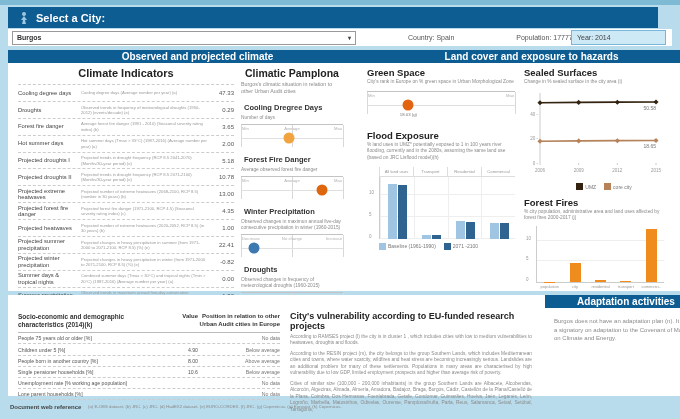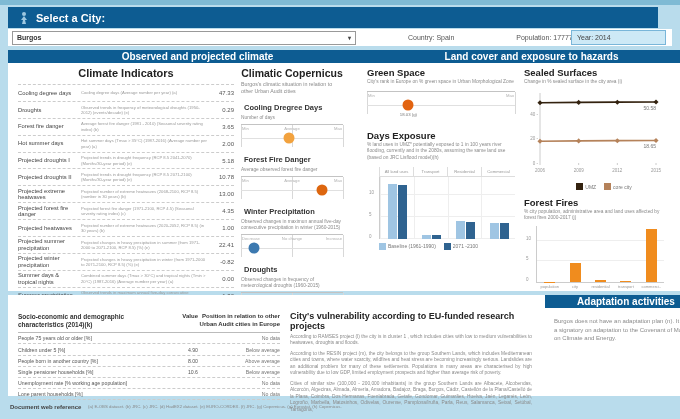--- a/index.html
+++ b/index.html
@@ -199,21 +199,21 @@
             <div class="ind-val">-1.30</div>
           </div>
           <div class="ind-row">
             <div class="ind-name">Winter precipitation</div>
             <div class="ind-desc">Observed trends in maximum annual five-day consecutive precipitation in winter (1960-2015) (mm/decade) (d)</div>
             <div class="ind-val">-3.28</div>
           </div>
         </div>
     </div>
     <div class="sit-col">
-      <h3 class="sec" style="font-size:10.5px;">Climatic Copernicus</h3>
+      <h3 class="sec" style="font-size:10.5px;">Climatic Pamplona</h3>
       <div class="sit-sub gray">Burgos's climatic situation in relation to other Urban Audit cities</div>
       <div id="situation-widgets">
           <div class="widget">
             <h4 class="sub">Cooling Dregree Days</h4>
             <div class="wsub gray">Number of days</div>
             <div class="scale">
               <div class="tick" style="left: 0%;"></div>
               <div class="tick" style="left: 50%;"></div>
               <div class="tick" style="left: 100%;"></div>
               <div class="midline"></div>
@@ -278,21 +278,21 @@
       <div class="scale" style="height:28px;margin-top:6px;" id="green-scale">
           <div class="tick" style="left: 0%;"></div>
           <div class="tick" style="left: 100%;"></div>
           <div class="midline"></div>
           <div class="lab" style="left: 1px;">Min</div>
           <div class="lab" style="right: 1px;">Max</div>
           <div class="dot" style="left: 28%; background: rgb(226, 99, 16);"></div>
           <div class="dotlab" style="left: 28%;">18.03 (g)</div>
         </div>
 
-      <h4 class="land" style="margin-top:10px;">Days Exposure</h4>
+      <h4 class="land" style="margin-top:10px;">Flood Exposure</h4>
       <div class="land-sub gray">% land uses in UMZ* potentially exposed to 1 in 100 years river flooding, currently and in the 2080s, assuming the same land use (based on JRC Lisflood model)(h)</div>
       <div class="flood-heads" id="flood-heads">
           <div>All land uses</div>
           <div>Transport</div>
           <div>Residential</div>
           <div>Commercial</div>
         </div>
       <div class="flood-plot" id="flood-plot">
           <div class="flood-grid" style="bottom: 0px;"></div>
           <div class="flood-ylab" style="bottom: -2px;">0</div>

